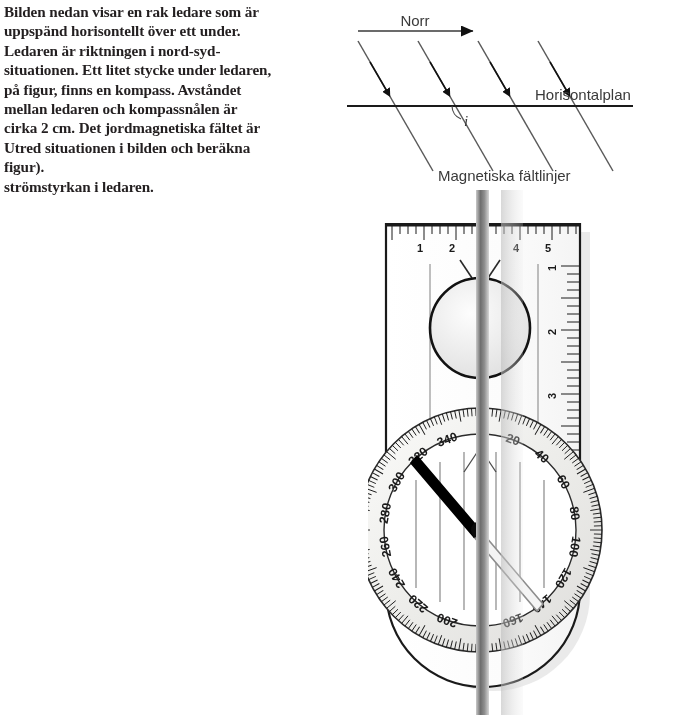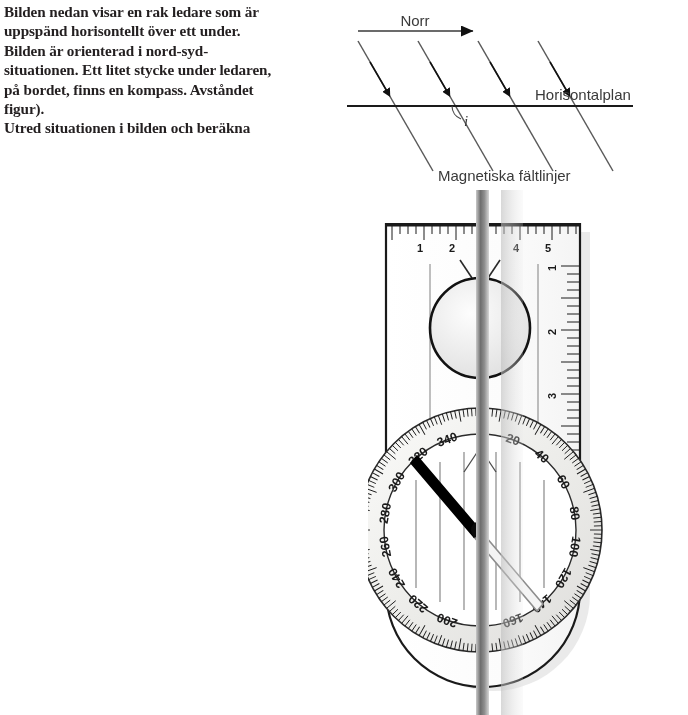--- a/index.html
+++ b/index.html
@@ -49,25 +49,28 @@
   }
 </style>
 </head>
 <body>
 
 <div id="page">
 
   <div id="problem-text">
     <p>Bilden nedan visar en rak ledare som är</p>
     <p>uppspänd horisontellt över ett under.</p>
-    <p>Bilden är orienterad i nord-syd-</p>
+    <p>Ledaren är riktningen i nord-syd-</p>
     <p>situationen. Ett litet stycke under ledaren,</p>
-    <p>på bordet, finns en kompass. Avståndet</p>
+    <p>på figur, finns en kompass. Avståndet</p>
+    <p>mellan ledaren och kompassnålen är</p>
+    <p>cirka 2 cm. Det jordmagnetiska fältet är</p>
+    <p>Utred situationen i bilden och beräkna</p>
     <p>figur).</p>
-    <p>Utred situationen i bilden och beräkna</p>
+    <p>strömstyrkan i ledaren.</p>
   </div>
 
   <div id="field-diagram">
     <svg width="350" height="185" viewBox="0 0 350 185" xmlns="http://www.w3.org/2000/svg">
       <defs>
         <marker id="fieldArrow" markerWidth="9" markerHeight="9" refX="4" refY="4.5" orient="auto" markerUnits="userSpaceOnUse">
           <path d="M 0 0 L 8.5 4.5 L 0 9 Z" fill="#111111"></path>
         </marker>
         <marker id="northArrow" markerWidth="13" markerHeight="11" refX="12" refY="5.5" orient="auto" markerUnits="userSpaceOnUse">
           <path d="M 0 0 L 12.5 5.5 L 0 11 Z" fill="#111111"></path>

